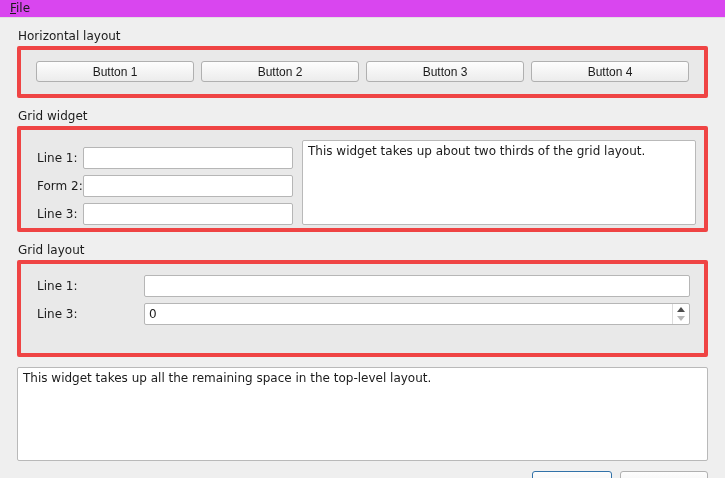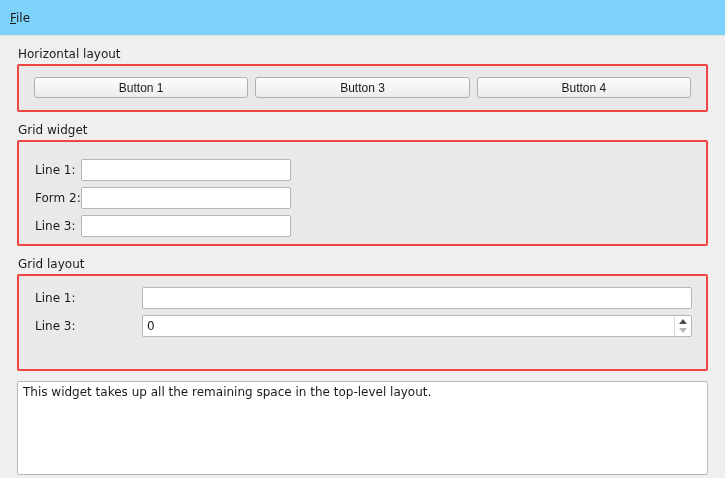--- a/index.html
+++ b/index.html
@@ -6,32 +6,32 @@
   html,body { margin:0; padding:0; }
   body {
     width:725px; height:478px;
     background:#efefef;
     font-family:"DejaVu Sans", "Liberation Sans", sans-serif;
     font-size:12px; color:#1b1b1b;
     position:relative; overflow:hidden;
   }
   
   .menubar {
-    height:36px; display:flex; align-items:center;
-    background:#7dd3fc; border-bottom:1px solid #e0e0e0;
+    height:18px; display:flex; 
+    background:#d946ef; border-bottom:1px solid #e0e0e0;
   }
   .menu-item { padding:1px 6px; margin-left:4px; cursor:default; }
   .mnemonic { text-decoration:underline; }
 
   .content { padding:0 17px; }
 
   
   .group-title { margin:11px 1px 3px 1px; line-height:14px; }
   .group-frame {
-    border:2px solid #ef4444; border-radius:2px;
+    border:4px solid #ef4444; border-radius:2px;
     background:#e9e9e9;
   }
 
   
   .hl-frame { padding:11px 15px 12px 15px; display:flex; gap:7px; }
   .qbutton {
     flex:1; height:21px;
     background:linear-gradient(#fdfdfd,#ececec);
     border:1px solid #b0b0b0; border-radius:3px;
     display:flex; align-items:center; justify-content:center;
@@ -111,40 +111,42 @@
 
 <div class="menubar">
   <div class="menu-item"><span class="mnemonic">F</span><span>ile</span></div>
 </div>
 
 <div class="content">
 
   <div class="group-title">Horizontal layout</div>
   <div class="group-frame hl-frame">
     <button class="qbutton">Button 1</button>
+    <button class="qbutton">Button 2</button>
     <button class="qbutton">Button 3</button>
     <button class="qbutton">Button 4</button>
   </div>
 
   <div class="group-title">Grid widget</div>
   <div class="group-frame gl-frame">
     <div class="gl-left">
       <div class="gl-row">
         <span class="lbl">Line 1:</span>
         <input class="line-edit" type="text" value="" style="">
       </div>
       <div class="gl-row">
         <span class="lbl">Form 2:</span>
         <input class="line-edit" type="text" value="" style="">
       </div>
       <div class="gl-row">
         <span class="lbl">Line 3:</span>
         <input class="line-edit" type="text" value="" style="">
       </div>
     </div>
+    <div class="textedit gl-textedit">This widget takes up about two thirds of the grid layout.</div>
   </div>
 
   <div class="group-title">Grid layout</div>
   <div class="group-frame fl-frame">
     <div class="fl-row">
       <span class="lbl">Line 1:</span>
       <input class="line-edit fl-field" type="text" value="" style="">
     </div>
     <div class="fl-row">
       <span class="lbl">Line 3:</span>

